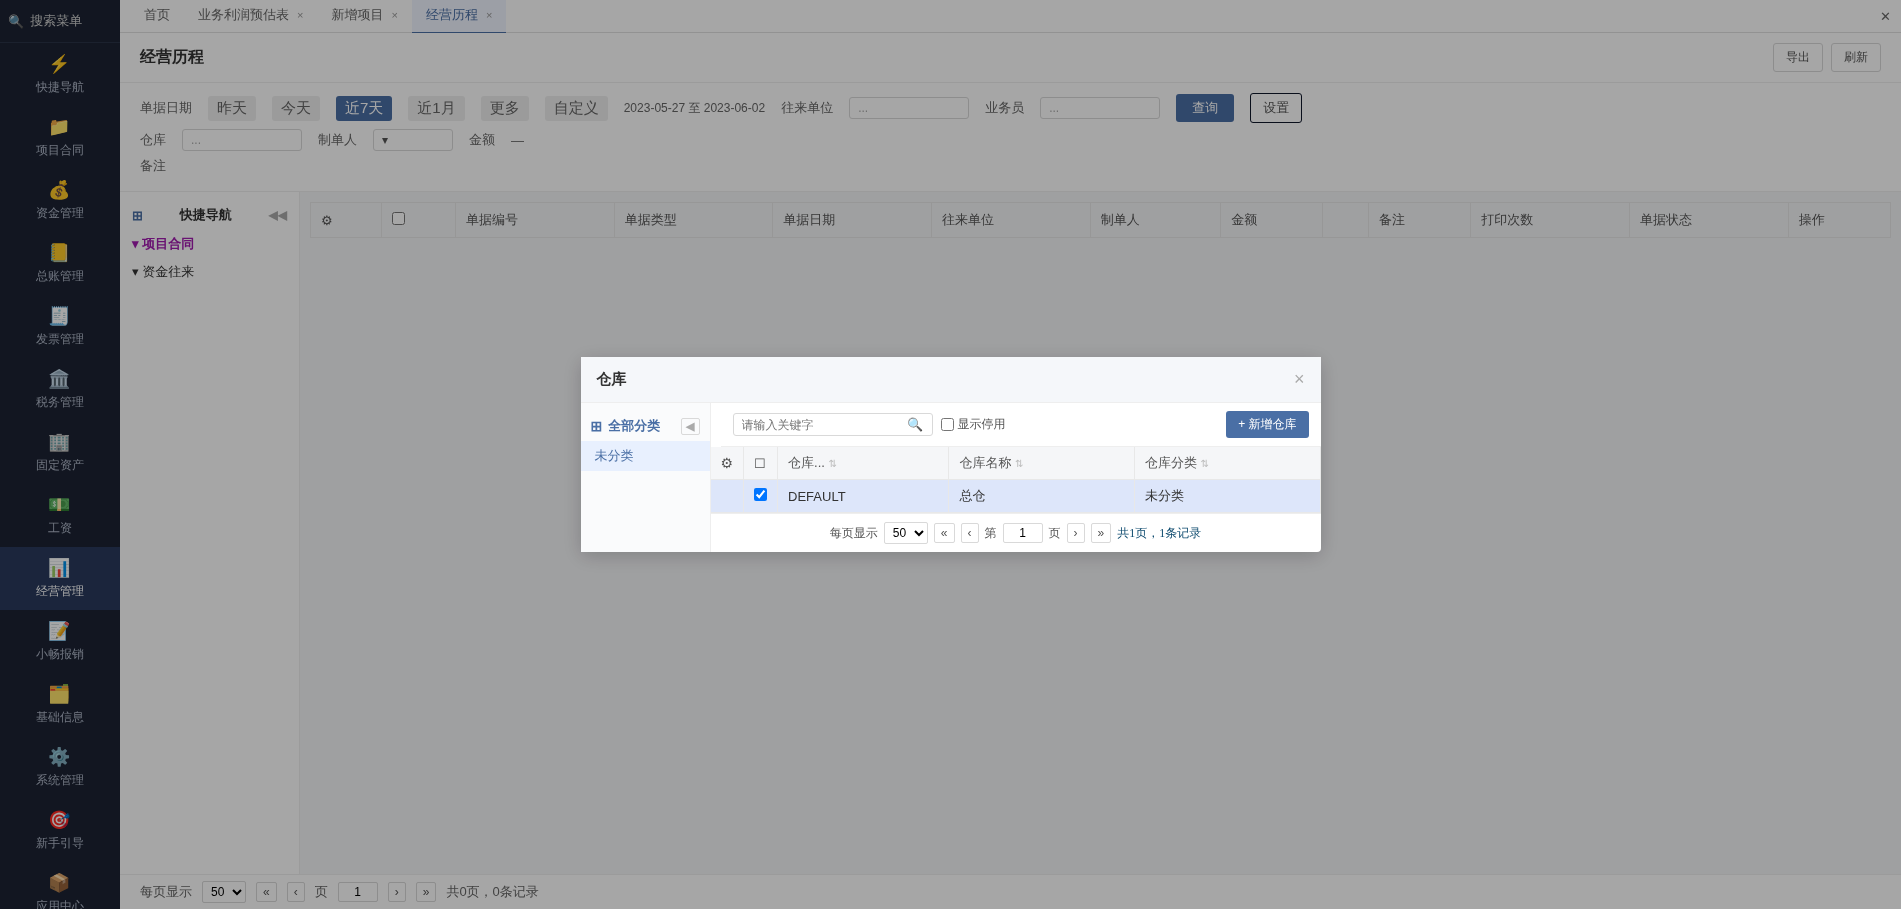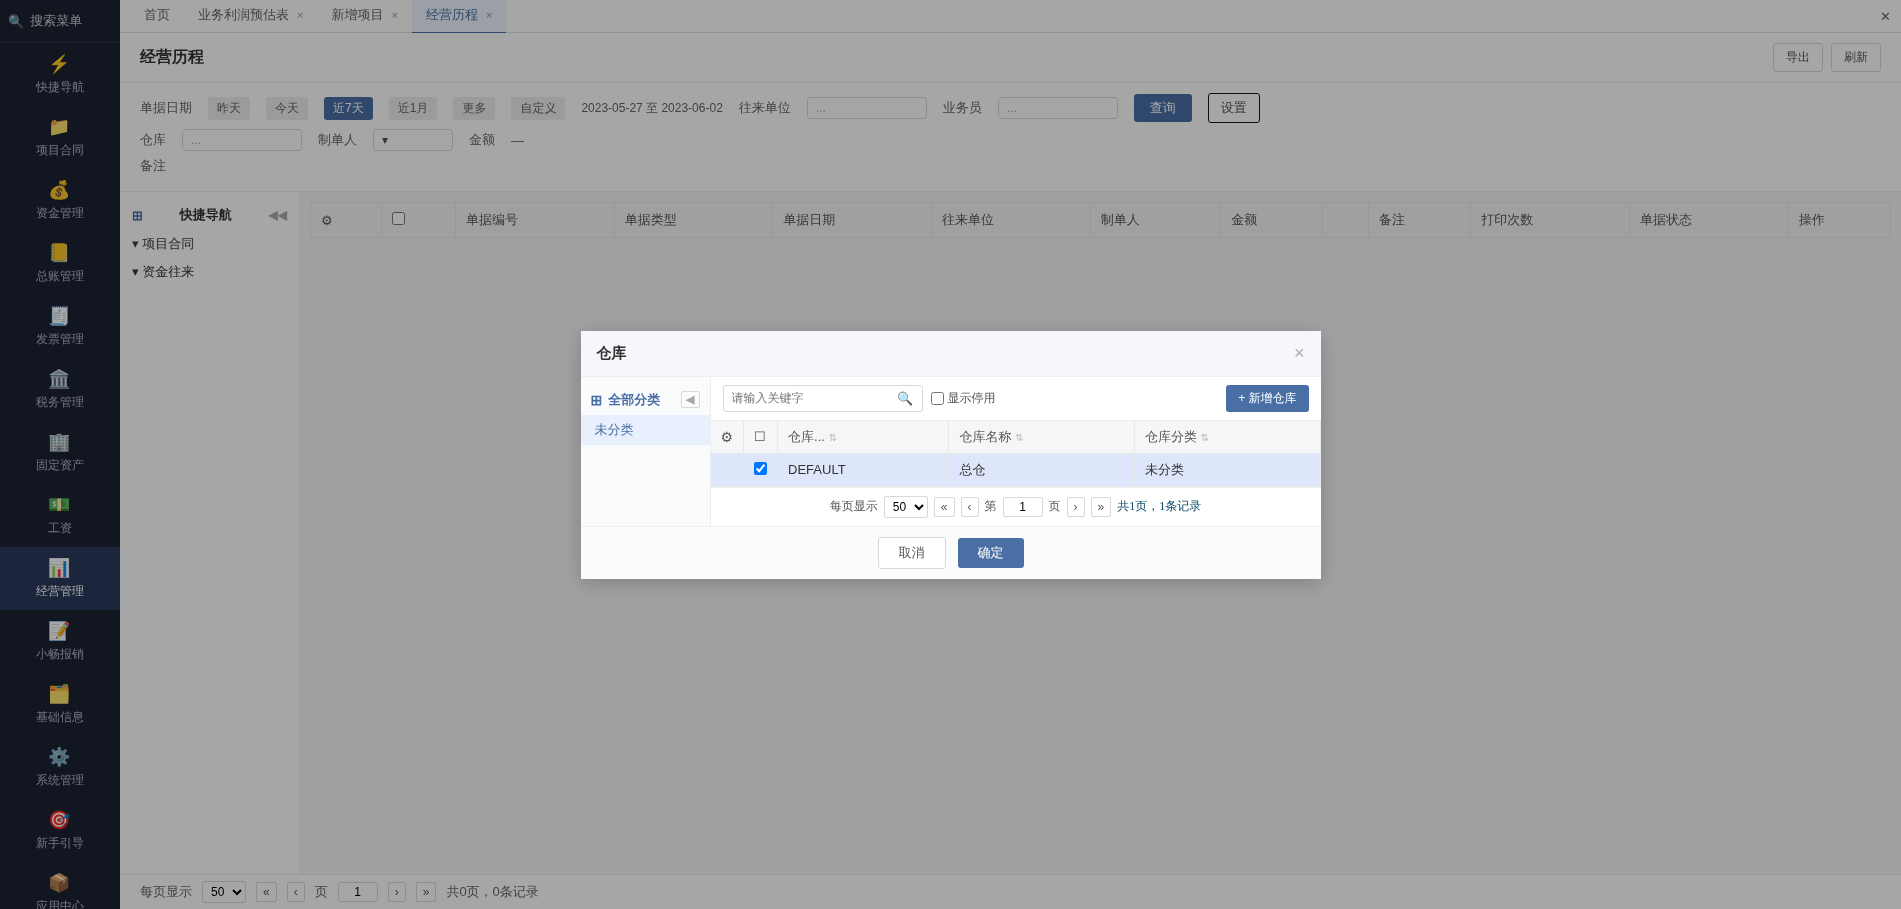--- a/index.html
+++ b/index.html
@@ -50,21 +50,21 @@
       font-size: 12px; color: #555; cursor: pointer;
     }
 
     
     .filter-bar {
       background: #fff; padding: 10px 20px; border-bottom: 1px solid #eee;
     }
     .filter-row { display: flex; align-items: center; gap: 16px; margin-bottom: 6px; flex-wrap: wrap; }
     .filter-label { color: #666; font-size: 13px; white-space: nowrap; }
     .date-btn {
-      padding: 2px 8px; border-radius: 3px; font-size: 12px; cursor: pointer; border: 1px solid transparent; color: #666;
+      padding: 2px 8px; border-radius: 3px; font-size: 15px; cursor: pointer; border: 1px solid transparent; color: #666;
     }
     .date-btn.active { background: #4a6fa5; color: #fff; }
     .date-range { font-size: 12px; color: #666; }
     .filter-select {
       border: 1px solid #d9d9d9; border-radius: 3px; padding: 3px 8px; font-size: 12px; color: #555;
       min-width: 120px; display: flex; align-items: center; justify-content: space-between; cursor: pointer;
     }
     .ellipsis { color: #aaa; }
     .btn-query {
       background: #4a6fa5; color: #fff; border: none; border-radius: 3px; padding: 5px 16px;
@@ -86,21 +86,21 @@
     }
     .tree-header {
       display: flex; align-items: center; justify-content: space-between; padding: 6px 12px;
       font-weight: 600; color: #333; font-size: 13px;
     }
     .tree-collapse { color: #aaa; cursor: pointer; font-size: 12px; }
     .tree-item {
       padding: 5px 16px 5px 20px; color: #555; font-size: 13px; cursor: pointer;
     }
     .tree-group { color: #333; font-size: 13px; padding: 5px 12px; display: flex; align-items: center; gap: 4px; cursor: pointer; }
-    .tree-group.active { color: #404040; font-weight: 400; }
+    .tree-group.active { color: #a21caf; font-weight: 700; }
     .tree-sub { padding-left: 24px; }
 
     
     .table-area { flex: 1; overflow: auto; padding: 10px; }
     .table-notice { color: #e6a23c; font-size: 13px; padding: 8px; }
     .data-table { width: 100%; border-collapse: collapse; background: #fff; font-size: 13px; }
     .data-table th {
       background: #f5f6f8; color: #555; font-weight: 500; padding: 8px 10px;
       border: 1px solid #e8e8e8; text-align: left; white-space: nowrap;
     }
@@ -143,21 +143,21 @@
       border: 1px solid #d9d9d9; border-radius: 2px; padding: 1px 4px;
     }
     .modal-cat-item {
       padding: 6px 14px; font-size: 13px; color: #555; cursor: pointer;
     }
     .modal-cat-item.active { background: #e8f0fe; color: #4a6fa5; }
 
     
     .modal-right { flex: 1; display: flex; flex-direction: column; overflow: hidden; }
     .modal-toolbar {
-      display: flex; padding: 8px 12px; gap: 8px; border-bottom: 1px solid #eee;
+      display: flex; align-items: center; padding: 8px 12px; gap: 8px; border-bottom: 1px solid #eee; margin-left: 10px;
     }
     .search-box {
       display: flex; align-items: center; border: 1px solid #d9d9d9; border-radius: 3px;
       padding: 3px 8px; flex: 1; max-width: 200px;
     }
     .search-box input {
       border: none; outline: none; font-size: 12px; color: #555; background: transparent; flex: 1;
     }
     .search-icon { color: #aaa; font-size: 13px; }
     .checkbox-label { display: flex; align-items: center; gap: 4px; font-size: 12px; color: #555; cursor: pointer; }
@@ -476,18 +476,14 @@
           <span>第</span>
           <input class="page-input" type="text" value="1" style="">
           <span>页</span>
           <button class="page-btn">›</button>
           <button class="page-btn">»</button>
           <span class="modal-info">共1页，1条记录</span>
         </div>
       </div>
     </div>
 
-    <div class="modal-footer">
-      <button class="btn-cancel">取消</button>
-      <button class="btn-confirm">确定</button>
-    </div>
   </div>
 </div>
 
 </body></html>

